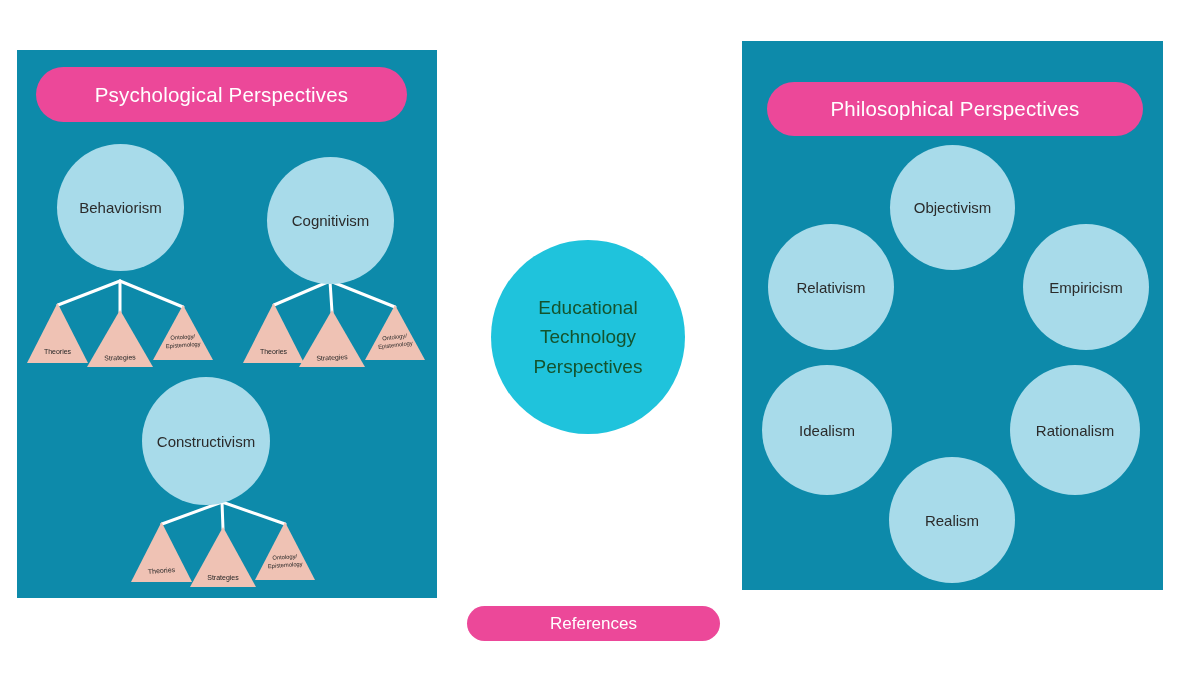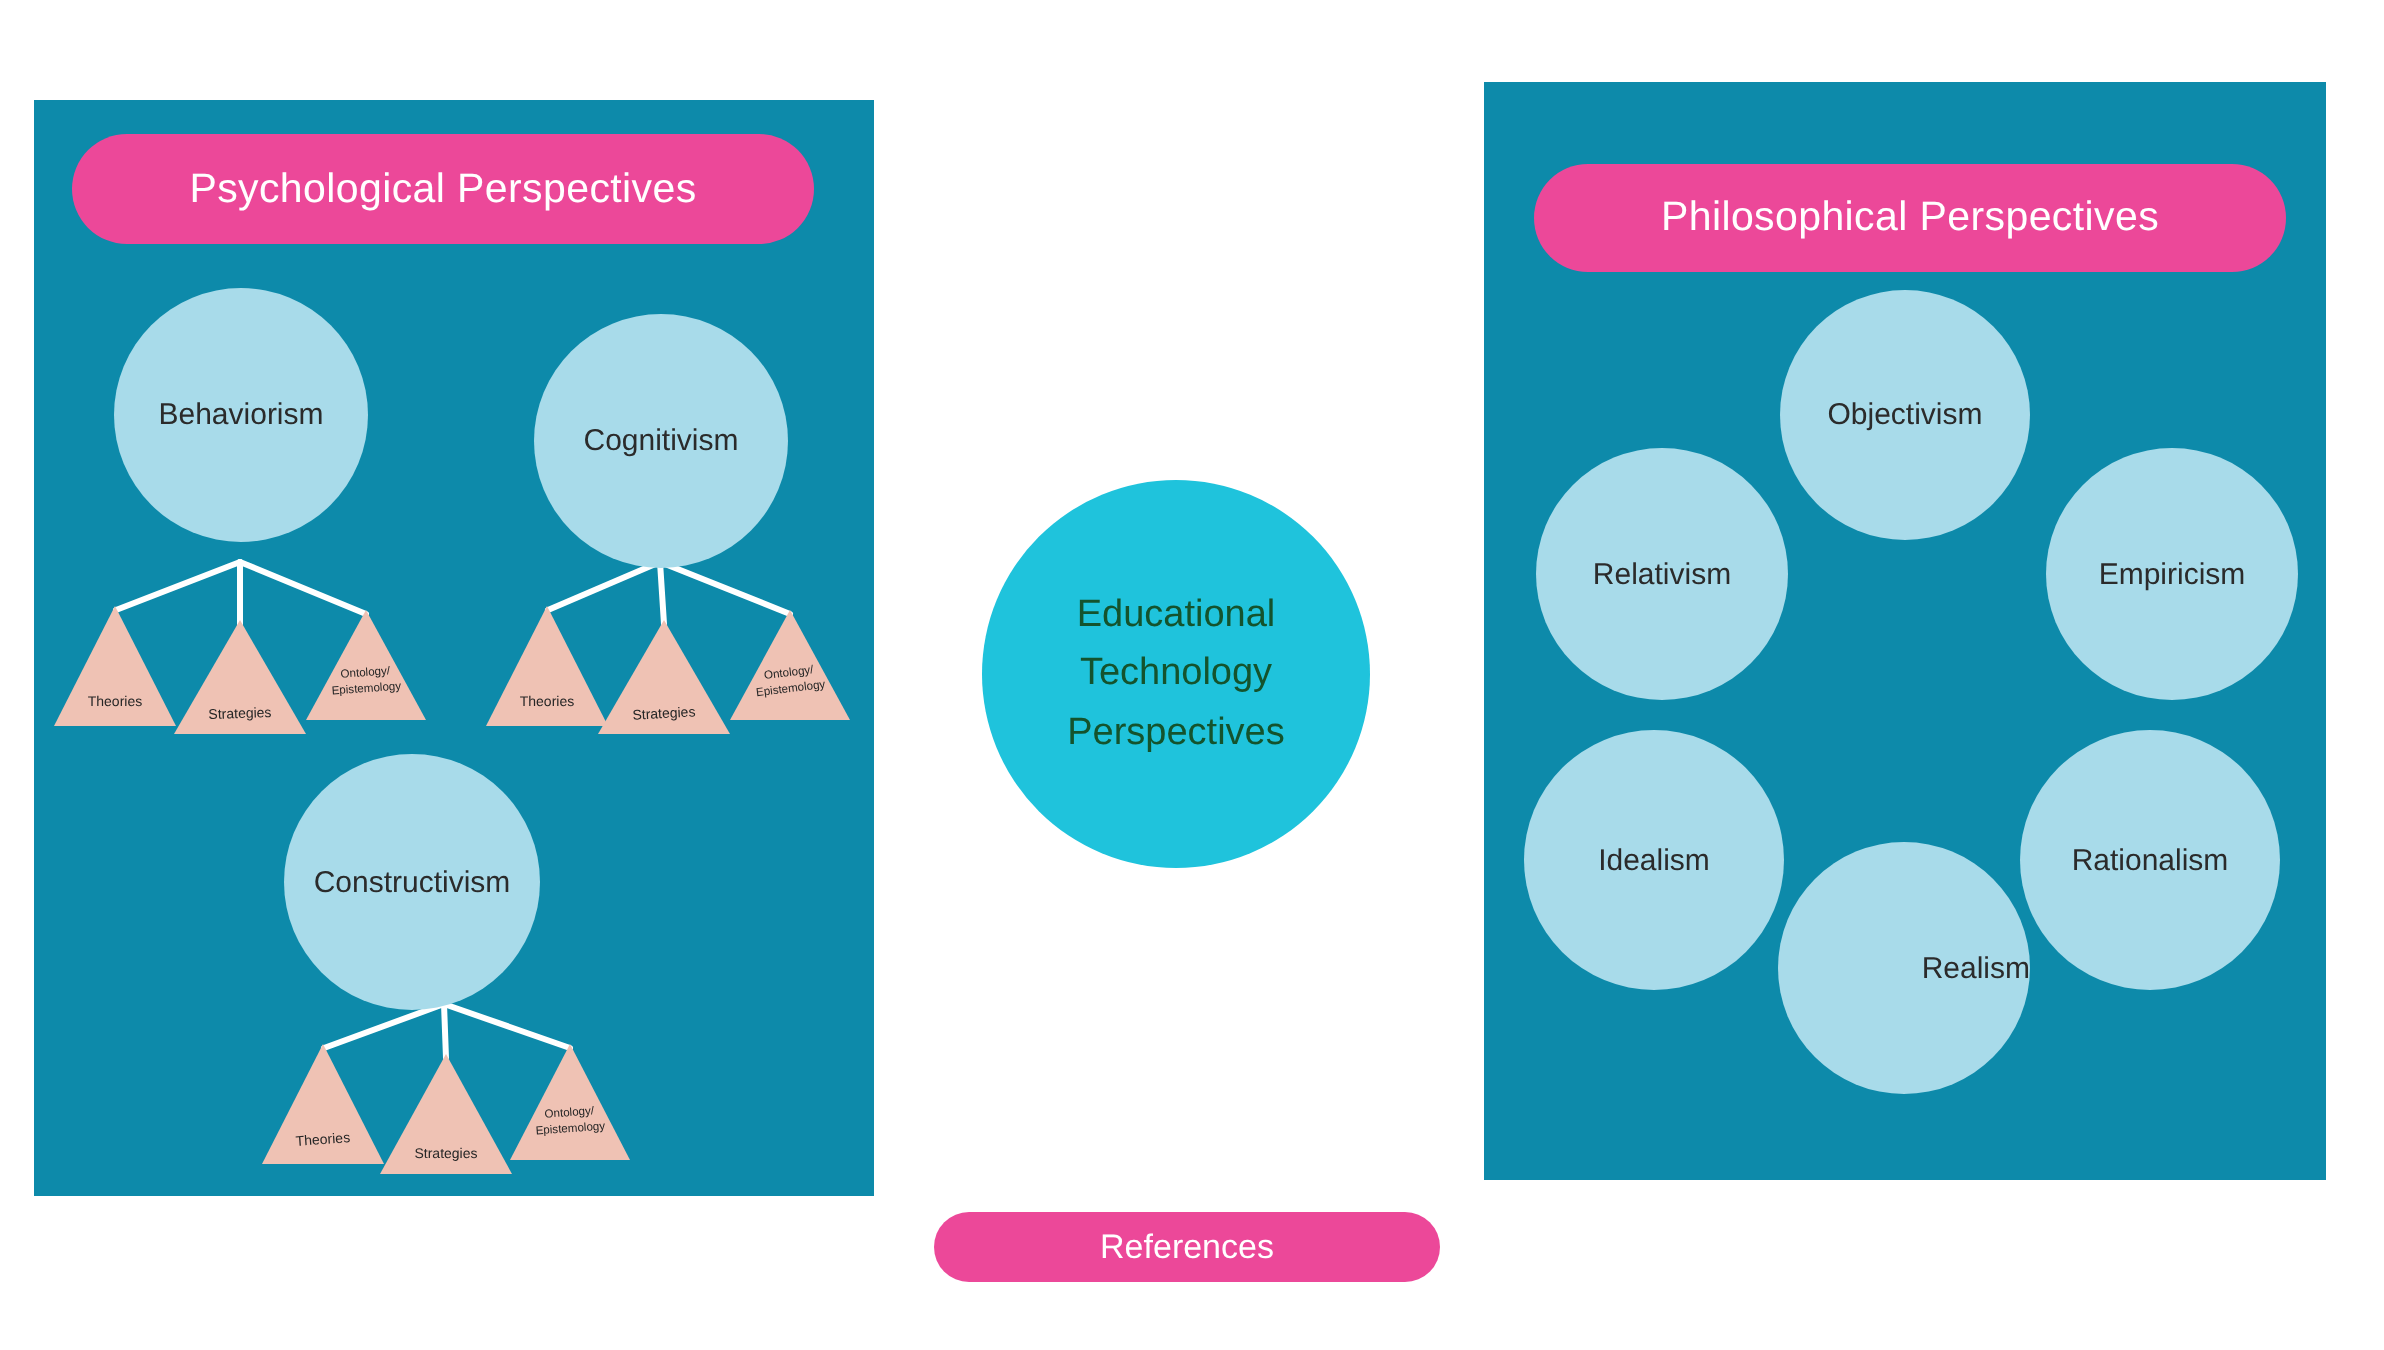--- a/index.html
+++ b/index.html
@@ -134,20 +134,20 @@
     </div>
     <div class="circle node" style="left:281px;top:183px;width:126px;height:126px;text-align:right;">
       <span>Empiricism</span>
     </div>
     <div class="circle node" style="left:20px;top:324px;width:130px;height:130px;">
       <span>Idealism</span>
     </div>
     <div class="circle node" style="left:268px;top:324px;width:130px;height:130px;">
       <span>Rationalism</span>
     </div>
-    <div class="circle node" style="left:147px;top:380px;width:126px;height:126px;justify-content:flex-end;">
+    <div class="circle node" style="left:147px;top:416px;width:126px;height:126px;">
       <span>Realism</span>
     </div>
   </section>
 
   <div class="pill references">References</div>
 
 </div>
 
 </body></html>

